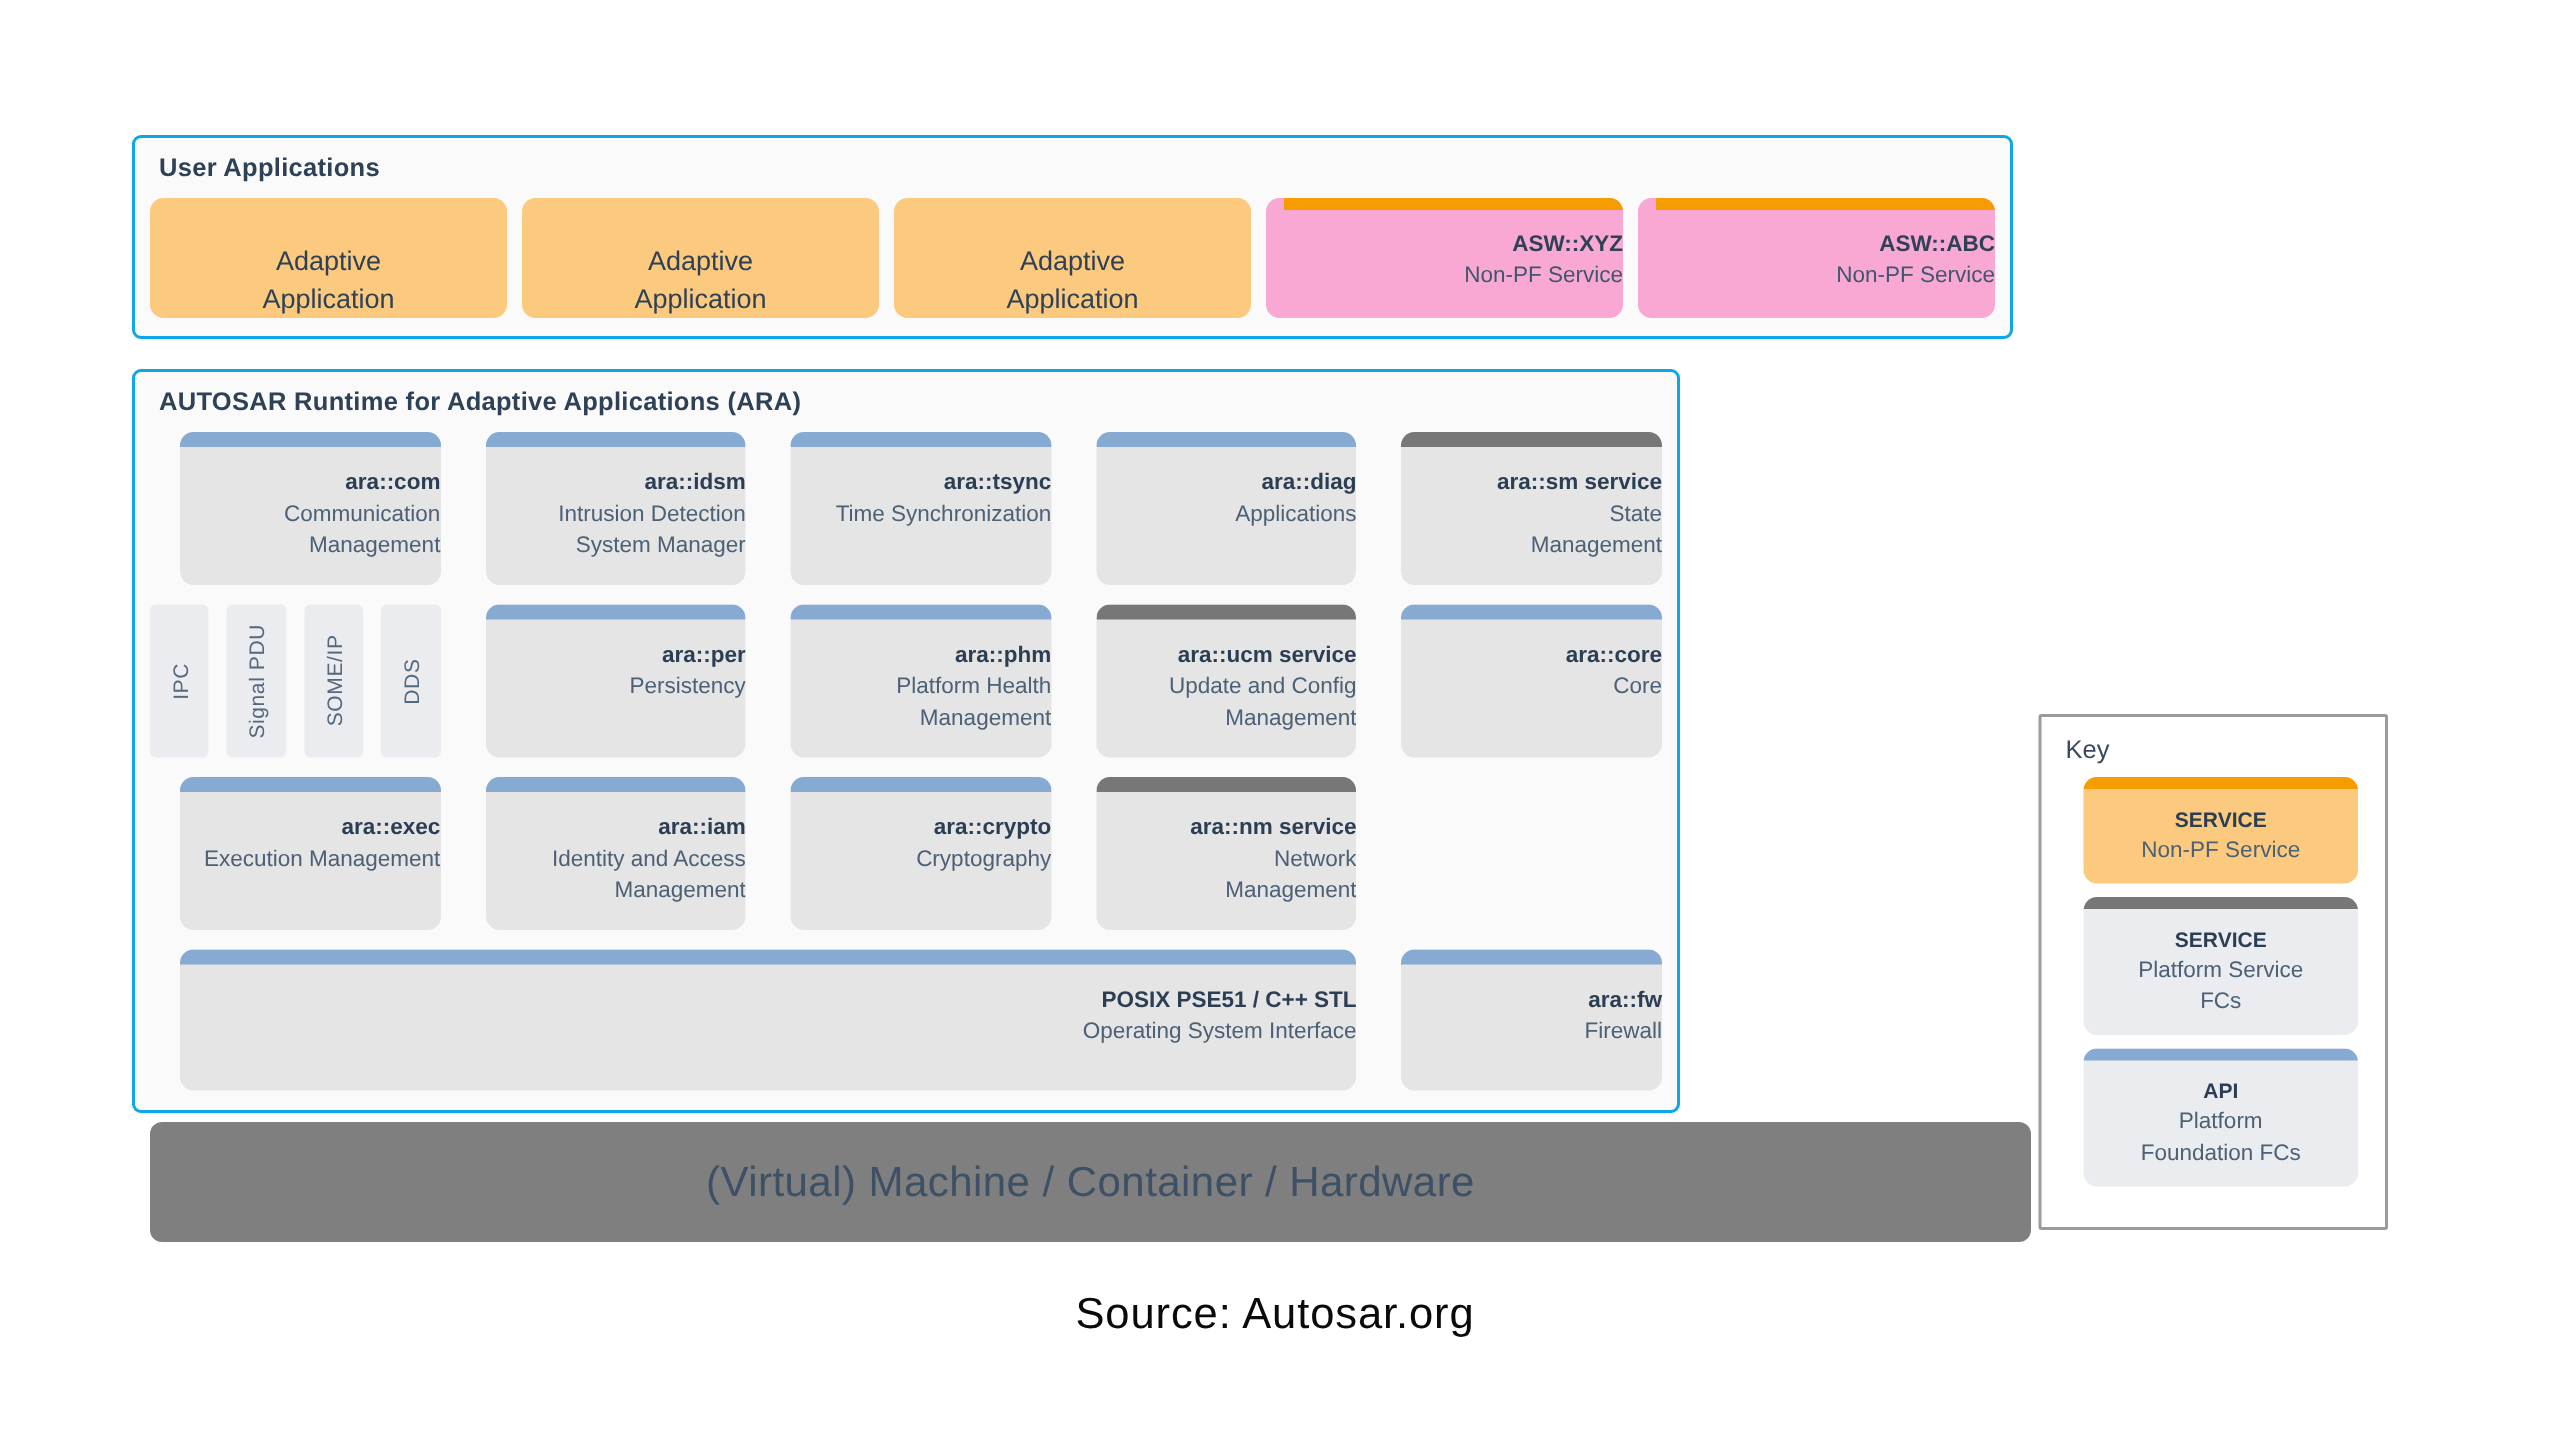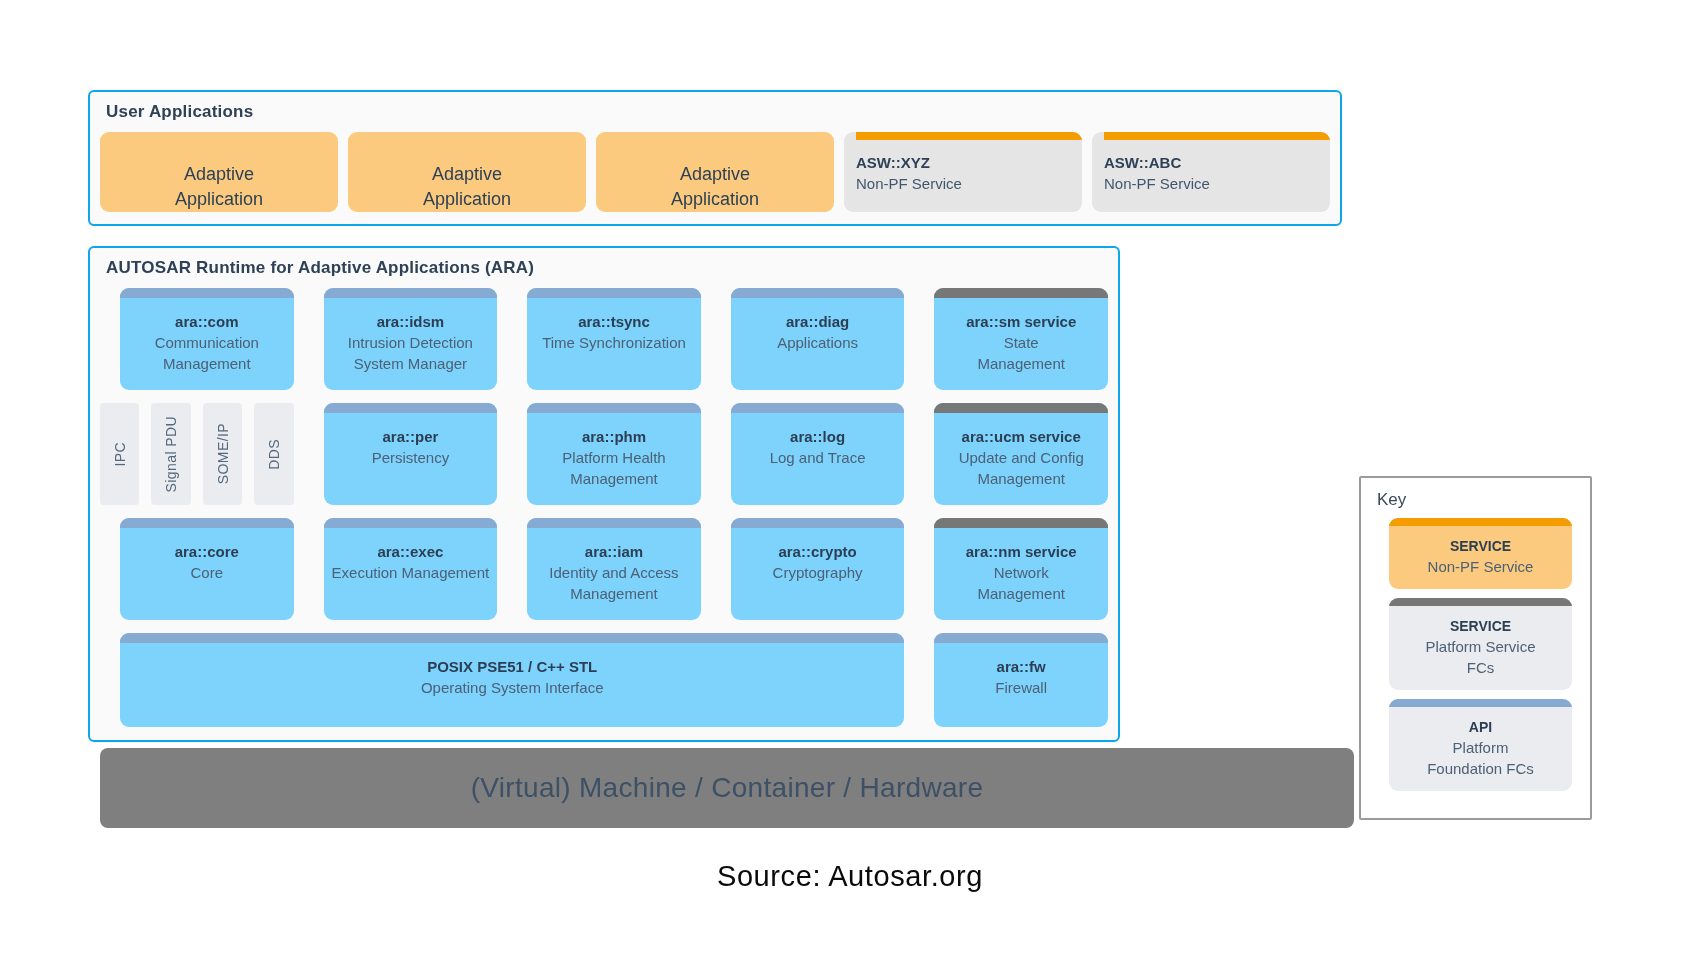--- a/index.html
+++ b/index.html
@@ -21,33 +21,33 @@
   .ua-grid{
     display:grid;grid-template-columns:repeat(5,1fr);
     gap:10px;padding:2px 10px 0 10px;height:80px;
   }
   .app-box{
     background:#fbca7e;border-radius:9px;display:flex;flex-direction:column;
     align-items:center;justify-content:flex-end;text-align:center;
     font-size:18px;line-height:25px;color:#2e4156;white-space:pre-line;
   }
   .asw-box{
-    background:#e5e5e5;border-radius:9px;overflow:hidden;text-align:left;padding-left:12px;
+    background:#f9a8d4;border-radius:9px;overflow:hidden;text-align:right;padding-left:12px;
   }
   .asw-box .bar{height:8px;background:#f59c00;}
   .asw-box .t{font-size:15px;font-weight:bold;color:#2e4156;margin-top:12px;line-height:21px;}
   .asw-box .s{font-size:15px;color:#40566d;line-height:21px;}
   
   .ara-grid{
     display:grid;grid-template-columns:repeat(5,1fr);
     grid-template-rows:102px 102px 102px 94px;
     column-gap:10px;row-gap:13px;padding:2px 10px 0 10px;
   }
   .fc{
-    background:#7dd3fc;border-radius:9px;overflow:hidden;text-align:center;
+    background:#e5e5e5;border-radius:9px;overflow:hidden;text-align:right;
     box-sizing:border-box;
     margin-left:20px;
   }
   .fc .bar{height:10px;}
   .bar-api{background:#87aad3;}
   .bar-service{background:#777777;}
   .fc .t{font-size:15px;font-weight:bold;color:#2c3e54;margin-top:13px;line-height:21px;}
   .fc .s{font-size:15px;color:#4c6076;line-height:21px;white-space:pre-line;}
   .posix{grid-column:1 / span 4;}
   .protocols{display:flex;gap:12px;}
@@ -172,25 +172,20 @@
         <div class="t">ara::per</div>
         <div class="s">Persistency</div>
       </div>
       <div class="fc">
         <div class="bar bar-api"></div>
         <div class="t">ara::phm</div>
         <div class="s">Platform Health
 Management</div>
       </div>
       <div class="fc">
-        <div class="bar bar-api"></div>
-        <div class="t">ara::log</div>
-        <div class="s">Log and Trace</div>
-      </div>
-      <div class="fc">
         <div class="bar bar-service"></div>
         <div class="t">ara::ucm service</div>
         <div class="s">Update and Config
 Management</div>
       </div>
 
       <div class="fc">
         <div class="bar bar-api"></div>
         <div class="t">ara::core</div>
         <div class="s">Core</div>

